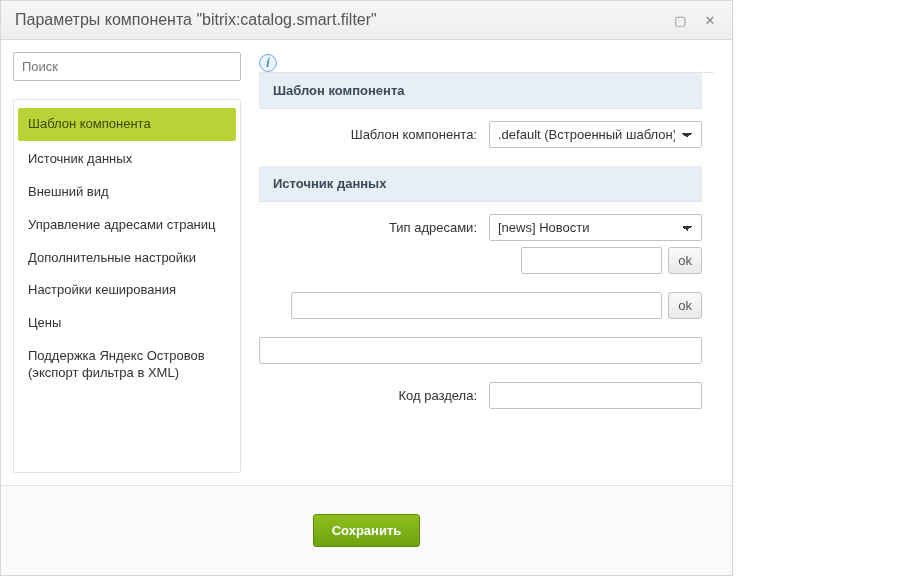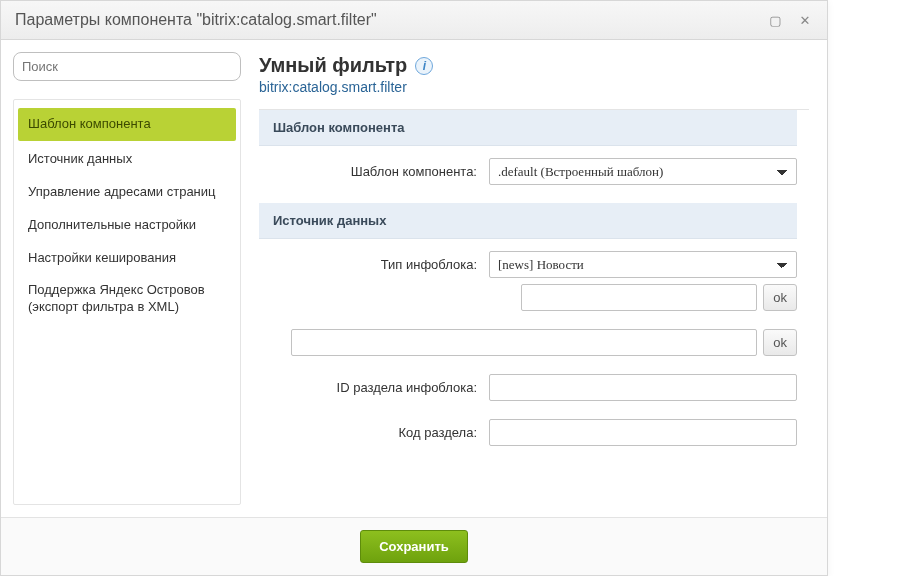--- a/index.html
+++ b/index.html
@@ -1,44 +1,44 @@
 <!DOCTYPE html>
 <html><head>
 <meta charset="utf-8">
 <style>
   * { box-sizing: border-box; margin: 0; padding: 0; }
   body { font-family: Arial, Helvetica, sans-serif; font-size: 13px; color: #333; background: #fff; }
-  .window { width: 828px; height: 576px; border: 1px solid #d7d7d7; display: flex; flex-direction: column; background: #fff; box-shadow: 0 2px 8px rgba(0,0,0,0.05); }
+  .window { width: 733px; height: 576px; border: 1px solid #d7d7d7; display: flex; flex-direction: column; background: #fff; box-shadow: 0 2px 8px rgba(0,0,0,0.05); }
   .titlebar { background: linear-gradient(#f7f7f7,#ededed); border-bottom: 1px solid #d7d7d7; padding: 10px 14px; display: flex; align-items: center; justify-content: space-between; }
   .titlebar h1 { font-size: 16px; font-weight: normal; color: #555; }
   .titlebar .controls span { display:inline-block; width:16px; height:14px; margin-left:10px; cursor:pointer; color:#888; text-align:center; line-height:14px; }
   .body { flex: 1; display: flex; overflow: hidden; }
   .sidebar { width: 252px; padding: 12px; display:flex; flex-direction:column; }
-  .search-box { border: 1px solid #bfbfbf; border-radius:8px; padding:6px 8px; margin-bottom:18px; }
+  .search-box { border: 1px solid #bfbfbf; border-radius:2px; padding:6px 8px; margin-bottom:18px; }
   .search-box input { border:none; outline:none; width:100%; font-size:13px; background:transparent; color:#555; }
   .nav { border: 1px solid #e4e4e4; border-radius:2px; padding:6px 0; flex:1; overflow:auto; }
   .nav-item { padding:8px 14px; cursor:pointer; color:#333; font-size:13px; line-height:1.3; }
   .nav-item.active { background:#b9d235; color:#3c4a00; border-radius:2px; margin:2px 4px; padding:8px 10px; }
   .main { flex:1; display:flex; flex-direction:column; padding:14px 18px 0 6px; overflow:hidden; }
   .heading-row { display:flex; align-items:center; gap:8px; }
   .heading-row h2 { font-size:20px; font-weight:bold; color:#333; }
   .info-icon { width:18px; height:18px; border-radius:50%; border:1px solid #6fa8dc; color:#3d85c6; font-style:italic; font-weight:bold; text-align:center; line-height:16px; font-size:12px; background:#eaf3fb; }
   .subtitle { color:#2a6496; font-size:14px; margin-top:2px; margin-bottom:14px; }
   .form-scroll { flex:1; overflow-y:auto; border-top:1px solid #e4e4e4; position:relative; padding-right:12px; }
   .section-head { background:#e7eef6; padding:10px 14px; font-weight:bold; color:#3a4a5a; border-bottom:1px solid #dbe3ec; margin-bottom:12px; }
   .section-head:not(:first-child){ margin-top:8px; }
   .form-row { display:flex; align-items:flex-start; margin-bottom:18px; }
   .form-row .label { width:230px; text-align:right; padding:6px 12px 0 0; color:#333; font-size:13px; }
   .form-row .field { flex:1; display:flex; flex-direction:column; gap:6px; }
   select, input[type=text].inp { width:100%; border:1px solid #c2c2c2; border-radius:2px; padding:5px 8px; font-size:13px; background:#fff; color:#333; }
-  select { appearance:none; background-image:linear-gradient(45deg,transparent 50%,#333 50%),linear-gradient(135deg,#333 50%,transparent 50%); background-position:calc(100% - 14px) 11px, calc(100% - 9px) 11px; background-size:5px 5px; background-repeat:no-repeat; padding-right:26px;font-family:Liberation Serif, serif; }
+  select { appearance:none; background-image:linear-gradient(45deg,transparent 50%,#333 50%),linear-gradient(135deg,#333 50%,transparent 50%); background-position:calc(100% - 14px) 11px, calc(100% - 9px) 11px; background-size:5px 5px; background-repeat:no-repeat; padding-right:26px; }
   .combo-row { display:flex; gap:6px; align-items:center;margin-left:32px; }
   .combo-row input[type=text] { flex:1; }
   .ok-btn { border:1px solid #c2c2c2; background:linear-gradient(#fafafa,#e9e9e9); padding:5px 9px; font-size:13px; border-radius:3px; cursor:pointer; color:#555; }
-  .footer { border-top:1px solid #e3e3e3; padding:12px; display:flex; gap:10px; justify-content:center; align-items:center; background:#fafafa; }
+  .footer { border-top:1px solid #e3e3e3; padding:28px; display:flex; gap:10px; justify-content:center; align-items:center; background:#fafafa; }
   .btn { padding:8px 18px; border-radius:3px; border:1px solid #bbb; background:linear-gradient(#fafafa,#e9e9e9); cursor:pointer; font-size:13px; color:#333; }
   .btn.primary { background:linear-gradient(#8dbf1e,#6ea20e); border:1px solid #5e8c0b; color:#fff; font-weight:bold; }
   
   .form-scroll::-webkit-scrollbar { width:10px; }
   .form-scroll::-webkit-scrollbar-thumb { background:#c2c2c2; border-radius:5px; }
   .form-scroll::-webkit-scrollbar-track { background:#ededed; }
 </style>
 </head>
 <body>
 
@@ -52,49 +52,49 @@
   </div>
 
   <div class="body">
     <div class="sidebar">
       <div class="search-box">
         <input type="text" placeholder="Поиск" style="">
       </div>
       <div class="nav">
         <div class="nav-item active">Шаблон компонента</div>
         <div class="nav-item">Источник данных</div>
+        <div class="nav-item">Внешний вид</div>
         <div class="nav-item">Управление адресами страниц</div>
         <div class="nav-item">Дополнительные настройки</div>
         <div class="nav-item">Настройки кеширования</div>
+        <div class="nav-item">Цены</div>
         <div class="nav-item">Поддержка Яндекс Островов (экспорт фильтра в XML)</div>
       </div>
     </div>
 
     <div class="main">
       <div class="heading-row">
-        <h2>Умный фильтр</h2>
         <span class="info-icon">i</span>
       </div>
-      <div class="subtitle">bitrix:catalog.smart.filter</div>
 
       <div class="form-scroll">
         <div class="section-head">Шаблон компонента</div>
         <div class="form-row">
           <div class="label">Шаблон компонента:</div>
           <div class="field">
             <select>
               <option>.default (Встроенный шаблон)</option>
             </select>
           </div>
         </div>
 
         <div class="section-head">Источник данных</div>
 
         <div class="form-row">
-          <div class="label">Тип инфоблока:</div>
+          <div class="label">Тип адресами:</div>
           <div class="field">
             <select>
               <option>[news] Новости</option>
             </select>
             <div class="combo-row">
               <input type="text" class="inp" value="" style="">
               <button class="ok-btn">ok</button>
             </div>
           </div>
         </div>
@@ -102,21 +102,20 @@
         <div class="form-row">
           <div class="field">
             <div class="combo-row">
               <input type="text" class="inp" value="" style="">
               <button class="ok-btn">ok</button>
             </div>
           </div>
         </div>
 
         <div class="form-row">
-          <div class="label">ID раздела инфоблока:</div>
           <div class="field">
             <input type="text" class="inp" value="" style="">
           </div>
         </div>
 
         <div class="form-row">
           <div class="label">Код раздела:</div>
           <div class="field">
             <input type="text" class="inp" value="" style="">
           </div>

